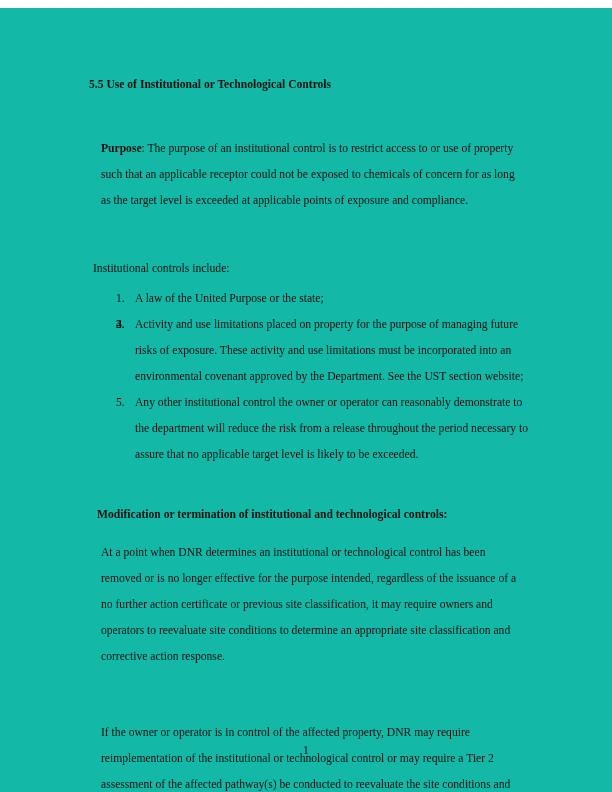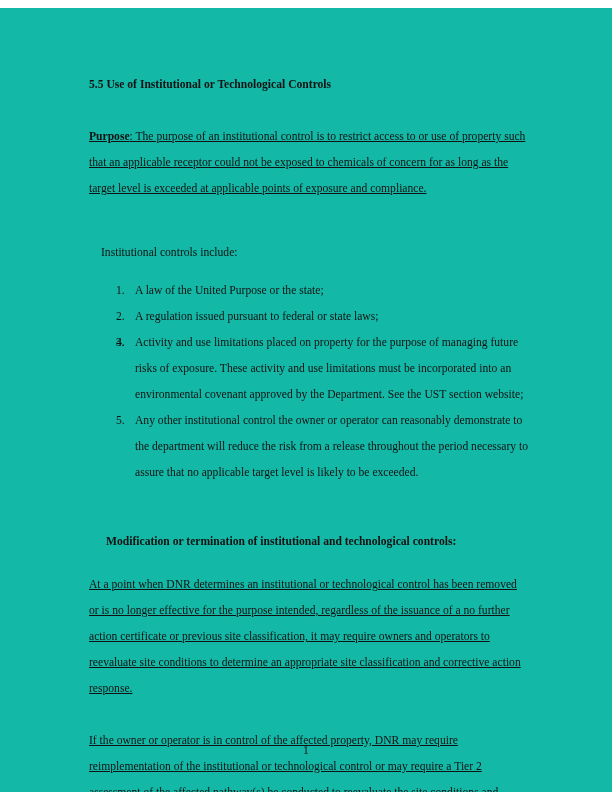--- a/index.html
+++ b/index.html
@@ -48,31 +48,30 @@
   .section-heading {
     font-weight: bold;
     margin: 0;
   }
 
   .spacer-line {
     height: 26px;
   }
 
   .para {
-    margin: 0;
-    text-decoration: underline;
+    margin: 12px;
   }
 
   .lead-in {
-    margin: 12px;
+    margin: 4px;
   }
 
   .subheading {
     font-weight: bold;
-    margin: 17px;
+    margin: 8px;
   }
 
   .inline-bold {
     font-weight: bold;
   }
 
   
   .list {
     margin: 0;
     padding: 0;
@@ -120,21 +119,20 @@
 
     <p class="lead-in">Institutional controls include:</p>
 
     <ol class="list">
       <li>
         <span class="marker">1.</span>
         <span>A law of the United Purpose or the state;</span>
       </li>
       <li>
         <span class="marker">2.</span>
-        <span>A regulation issued pursuant to federal or state laws;</span>
       </li>
       <li>
         <span class="marker">3.</span>
       </li>
       <li>
         <span class="marker">4.</span>
         <span>Activity and use limitations placed on property for the purpose of managing future risks of exposure.  These activity and use limitations must be incorporated into an environmental covenant approved by the Department.  See the UST section website;</span>
       </li>
       <li>
         <span class="marker">5.</span>

